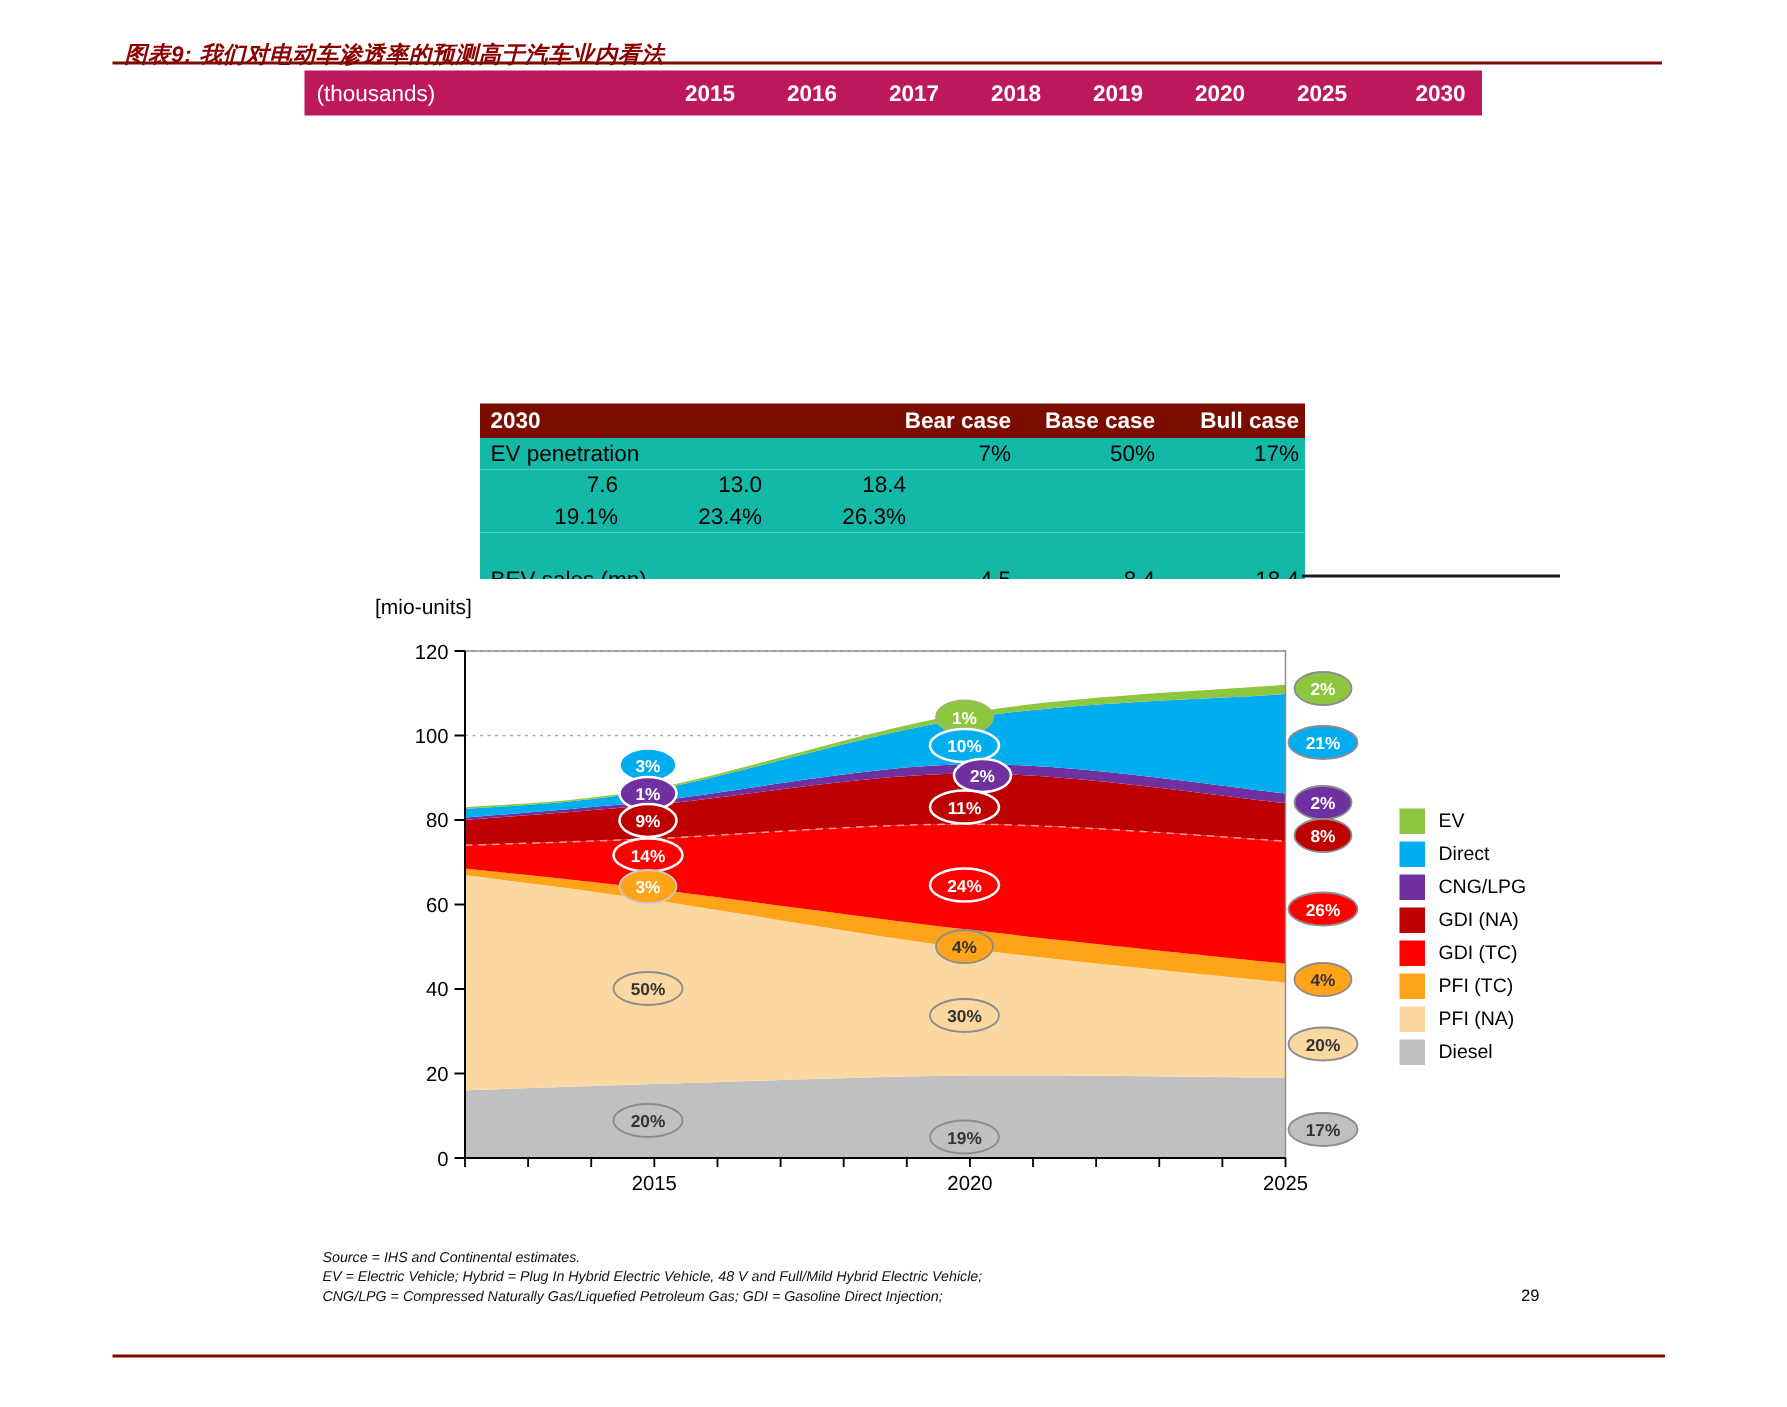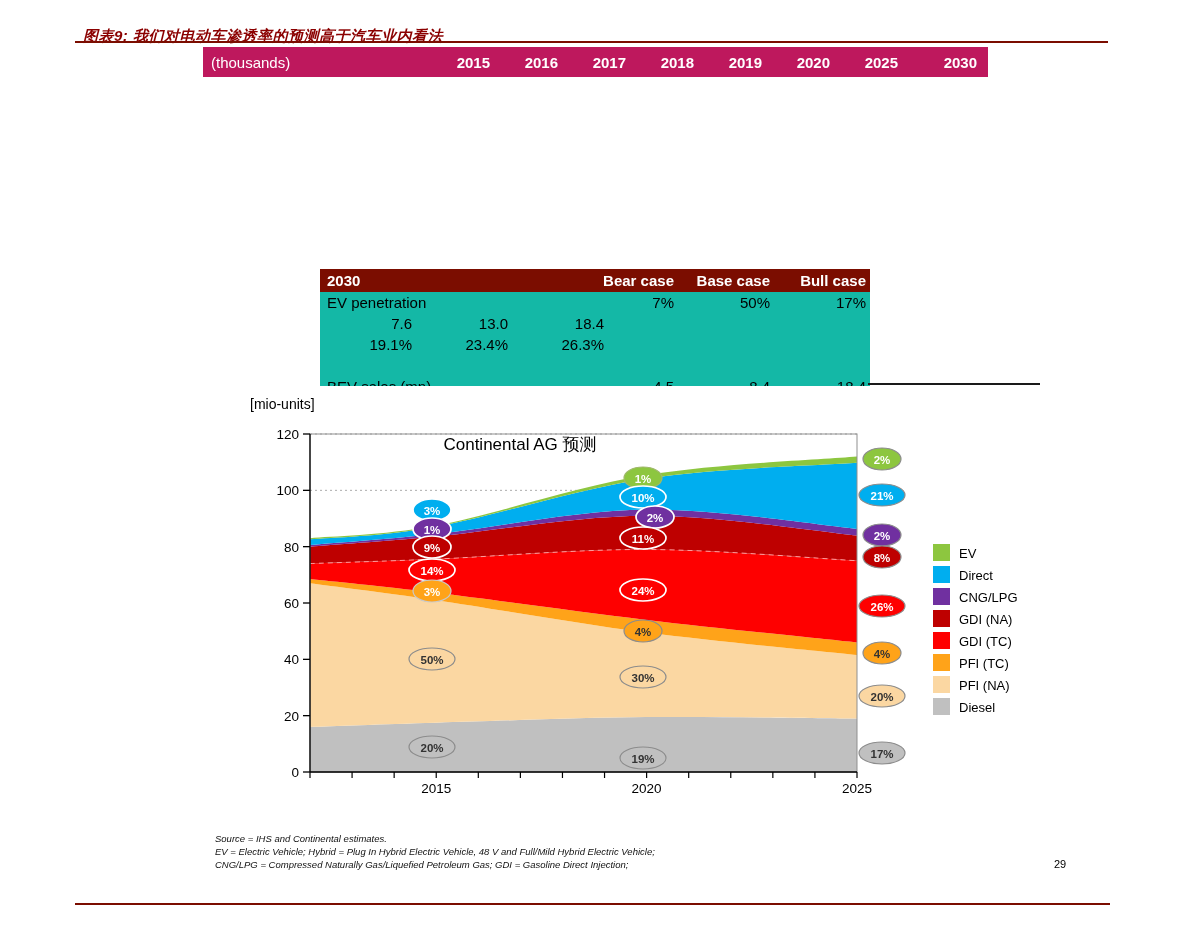--- a/index.html
+++ b/index.html
@@ -24,26 +24,26 @@
   .st-row.header { background:#7B0D00; color:#fff; font-weight:bold; height:23px; line-height:23px; }
   .st-label { flex:1 1 auto; padding-left:7px; white-space:nowrap; }
   .st-val { flex:0 0 96px; text-align:right; padding-right:4px; }
 
   .chart-box { position:absolute; left:162px; top:386px; width:878px; height:509px; background:#fff; }
   .chart-topline { position:absolute; left:706px; top:-3px; width:172px; height:2px; background:#1a1a1a; }
   .chart-title { position:absolute; left:243px; top:47px; width:230px; text-align:center;
                  font-size:17px; color:#000; }
   .unit-label { position:absolute; left:88px; top:10px; font-size:14px; color:#000; }
   .legend { position:absolute; left:753px; top:153px; display:flex; flex-direction:column; }
-  .legend-item { display:flex; align-items:flex-end; height:22px;padding-left:18px; }
+  .legend-item { display:flex; align-items:flex-start; height:22px;padding-left:18px; }
   .legend-swatch { width:17px; height:17px; margin-right:9px; flex:0 0 17px; }
   .legend-label { font-size:13px; color:#000; white-space:nowrap; }
   .notes { position:absolute; left:53px; top:446px; font-size:9.5px; font-style:italic;
            color:#111; line-height:13px; }
-  .pageno { position:absolute; left:852px; top:472px; font-size:11px; color:#000;margin-left:40px; }
+  .pageno { position:absolute; left:852px; top:472px; font-size:11px; color:#000; }
 
   .footer-rule { position:absolute; left:75px; top:903px; width:1035px; height:2px; background:#7B0D00; }
   .footer { position:absolute; left:83px; top:908px; font-size:14px; font-weight:bold;
             font-style:italic; color:#8B0000; }
   svg text { font-family:"Liberation Sans","DejaVu Sans",sans-serif; }
 </style>
 </head>
 <body>
 
 <div class="page">
@@ -196,21 +196,20 @@
         <text x="720" y="175.5" text-anchor="middle" font-size="11.5" font-weight="bold" fill="#FFFFFF">8%</text>
         <ellipse cx="720" cy="220" rx="23" ry="11" fill="#FE0000" stroke="#8C8C8C" stroke-width="1.2"></ellipse>
         <text x="720" y="224.5" text-anchor="middle" font-size="11.5" font-weight="bold" fill="#FFFFFF">26%</text>
         <ellipse cx="720" cy="267" rx="19" ry="11" fill="#FFA319" stroke="#8C8C8C" stroke-width="1.2"></ellipse>
         <text x="720" y="271.5" text-anchor="middle" font-size="11.5" font-weight="bold" fill="#333333">4%</text>
         <ellipse cx="720" cy="310" rx="23" ry="11" fill="#FBD7A2" stroke="#8C8C8C" stroke-width="1.2"></ellipse>
         <text x="720" y="314.5" text-anchor="middle" font-size="11.5" font-weight="bold" fill="#333333">20%</text>
         <ellipse cx="720" cy="367" rx="23" ry="11" fill="#C0C0C0" stroke="#8C8C8C" stroke-width="1.2"></ellipse>
         <text x="720" y="371.5" text-anchor="middle" font-size="11.5" font-weight="bold" fill="#333333">17%</text>
       </svg>
-    <div class="chart-title">Continental AG 预测</div>
     <div class="unit-label">[mio-units]</div>
     <div class="legend" id="legend">
         <div class="legend-item">
           <span class="legend-swatch" style="background: rgb(141, 198, 63);"></span>
           <span class="legend-label">EV</span>
         </div>
         <div class="legend-item">
           <span class="legend-swatch" style="background: rgb(0, 174, 239);"></span>
           <span class="legend-label">Direct</span>
         </div>

